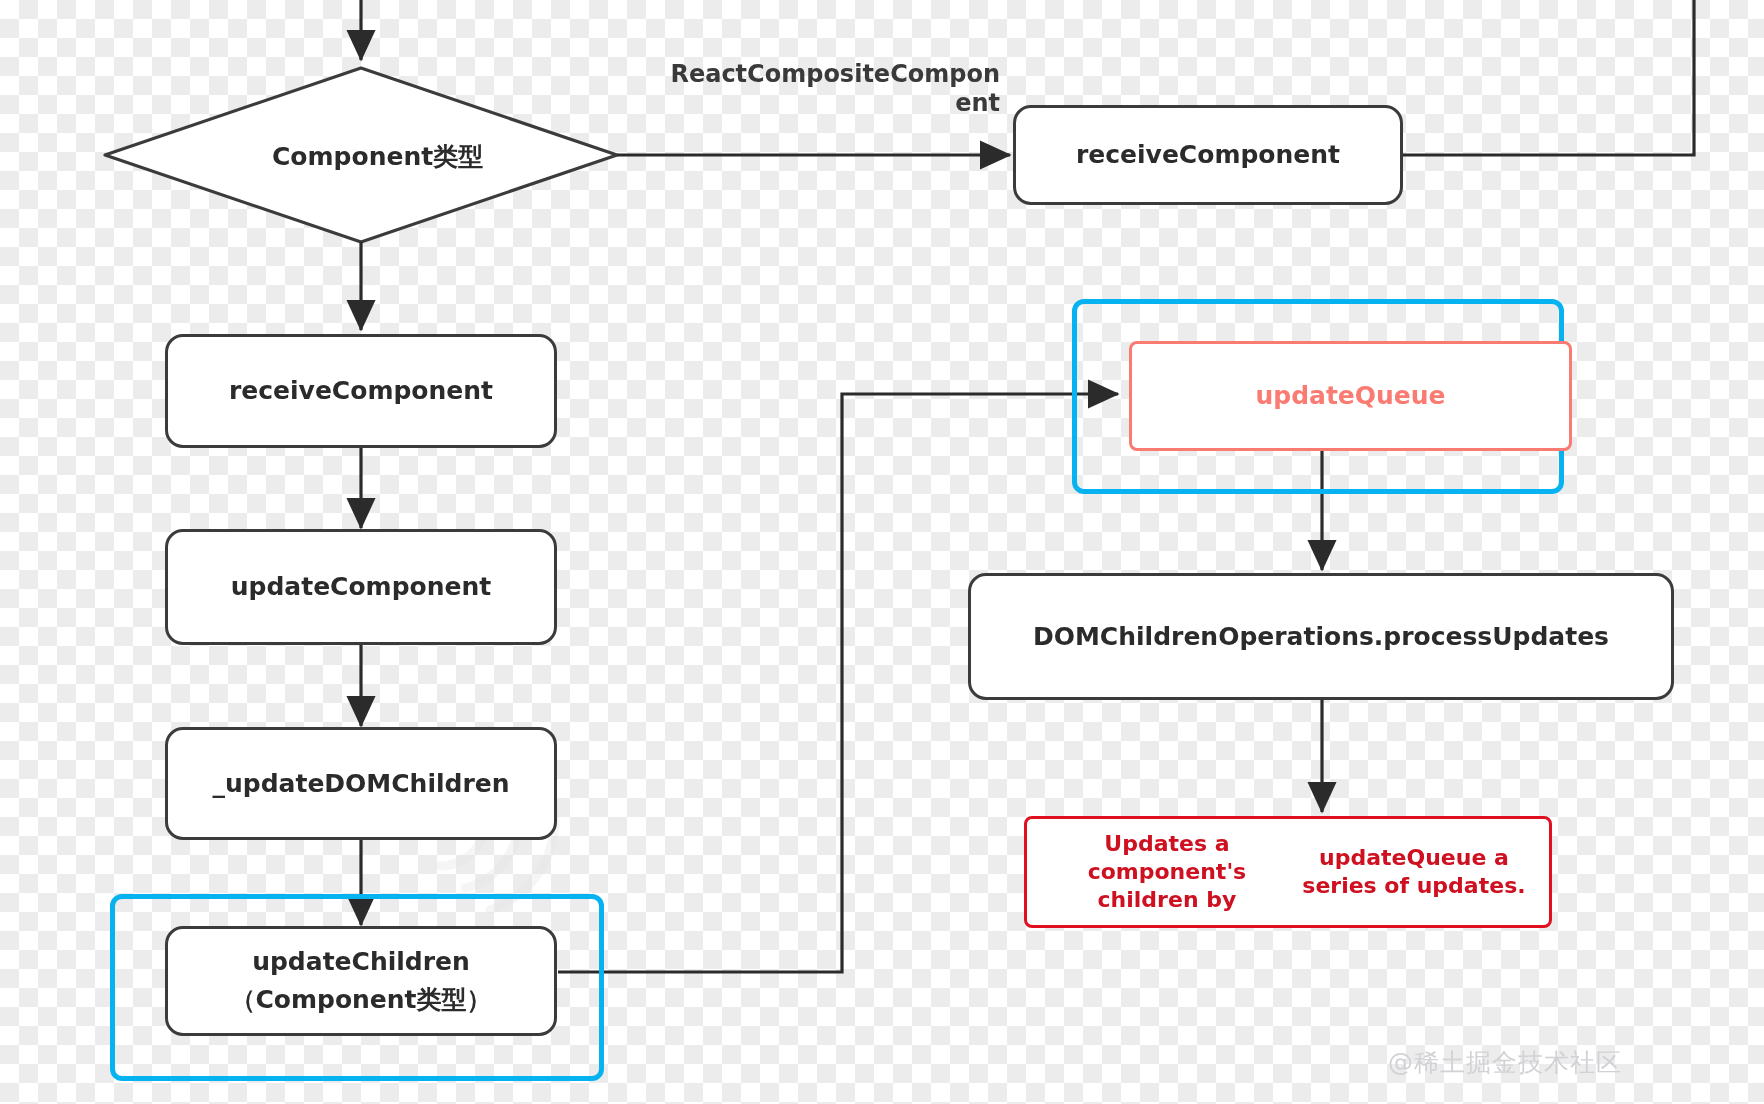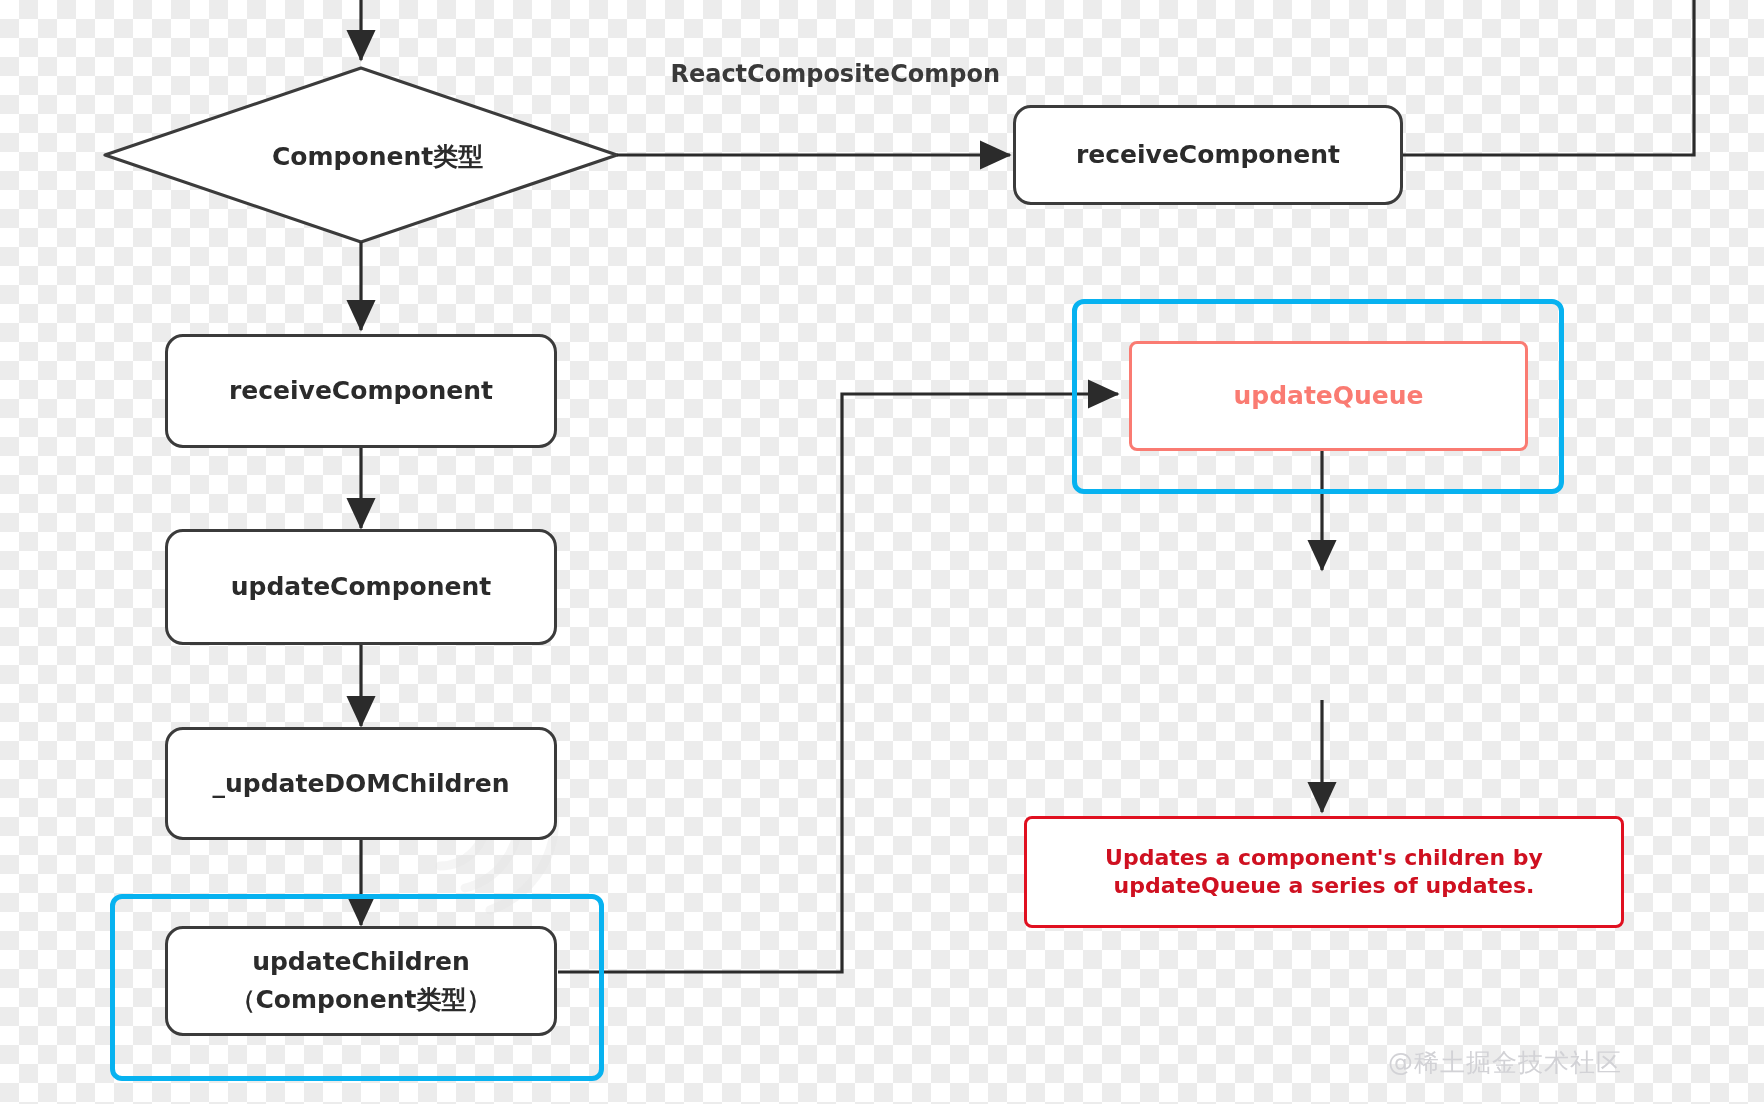--- a/index.html
+++ b/index.html
@@ -133,20 +133,21 @@
       <path d="M120,40 A95,95 0 0 1 120,220"></path>
       <path d="M95,62 A70,70 0 0 1 95,198"></path>
       <path d="M70,84 A46,46 0 0 1 70,176"></path>
     </g>
   </svg>
 
   <div class="diamond-label" style="left:224px; top:140px;margin-left:48px;">Component类型</div>
 
   <div class="edge-label" style="left:640px; top:60px; width:360px;text-align:right;">
     <div>ReactCompositeCompon</div>
+    <div>ent</div>
   </div>
 
   <div class="node plain" style="left:1013px; top:105px; width:390px; height:100px;">
     <span>receiveComponent</span>
   </div>
 
   <div class="node plain" style="left:165px; top:334px; width:392px; height:114px;">
     <span>receiveComponent</span>
   </div>
 
@@ -160,25 +161,28 @@
 
   <div class="highlight-frame" style="left:110px; top:894px; width:494px; height:187px;"></div>
 
   <div class="node plain" style="left:165px; top:926px; width:392px; height:110px; flex-direction:column;gap:6px;">
     <span>updateChildren</span>
     <span>（Component类型）</span>
   </div>
 
   <div class="highlight-frame" style="left:1072px; top:299px; width:492px; height:195px;"></div>
 
-  <div class="node queue" style="left:1129px; top:341px; width:399px; height:110px;">
+  <div class="node queue" style="left:1129px; top:341px; width:443px; height:110px;">
     <span>updateQueue</span>
   </div>
 
+  <div class="node wide" style="left:968px; top:573px; width:706px; height:127px;">
+    <span>DOMChildrenOperations.processUpdates</span>
+  </div>
 
-  <div class="node note" style="left:1024px; top:816px; width:600px; height:112px; flex-direction:column;">
+  <div class="node note" style="left:1024px; top:816px; width:528px; height:112px; flex-direction:row;">
     <span>Updates a component's children by</span>
     <span>updateQueue a series of updates.</span>
   </div>
 
   <div class="watermark" style="left:1352px; top:1046px;">@稀土掘金技术社区</div>
 
 </div>
 
 </body></html>

